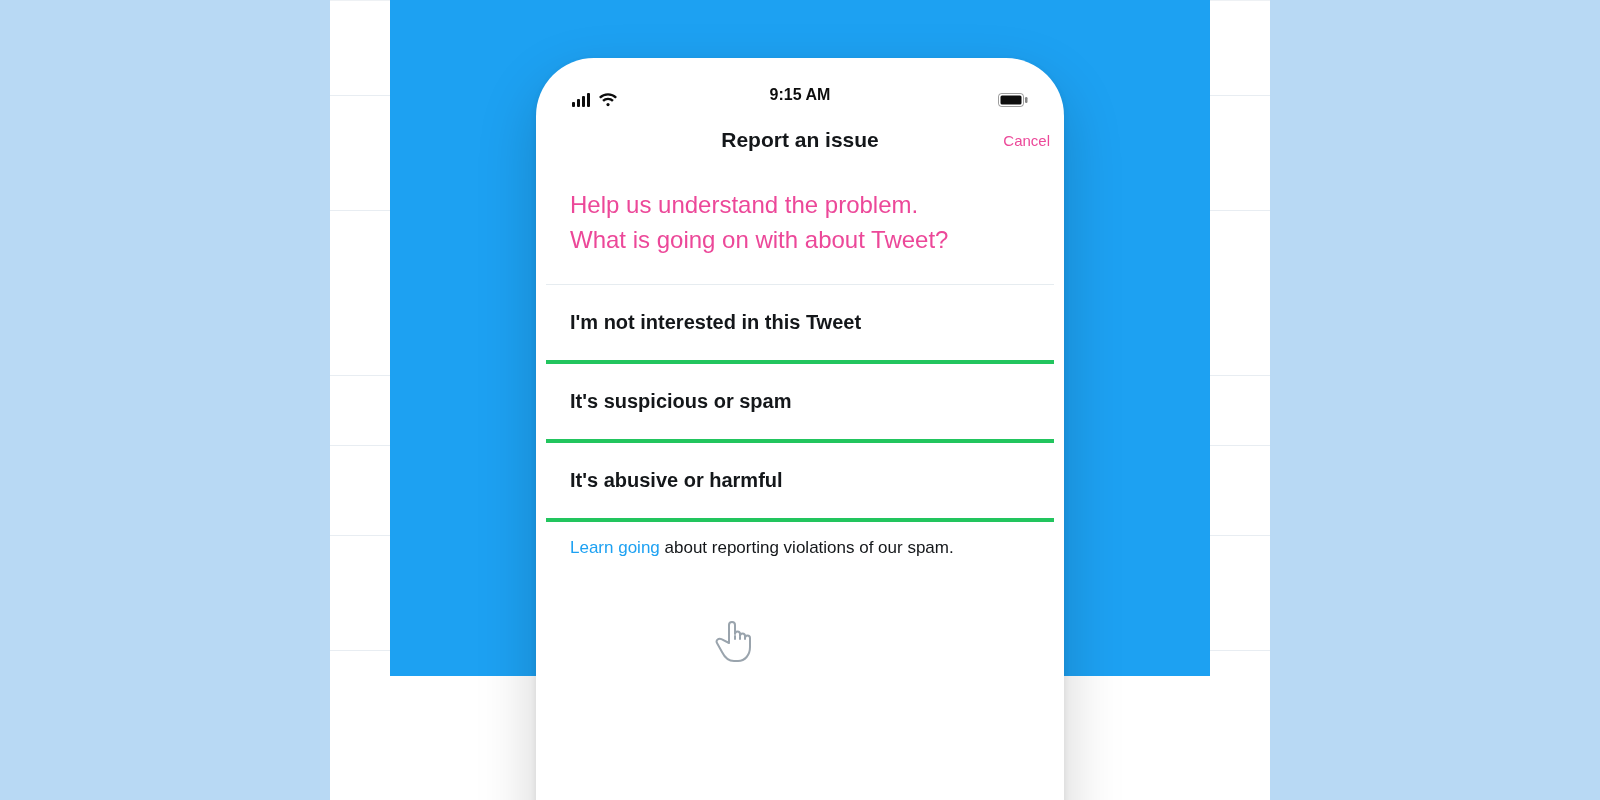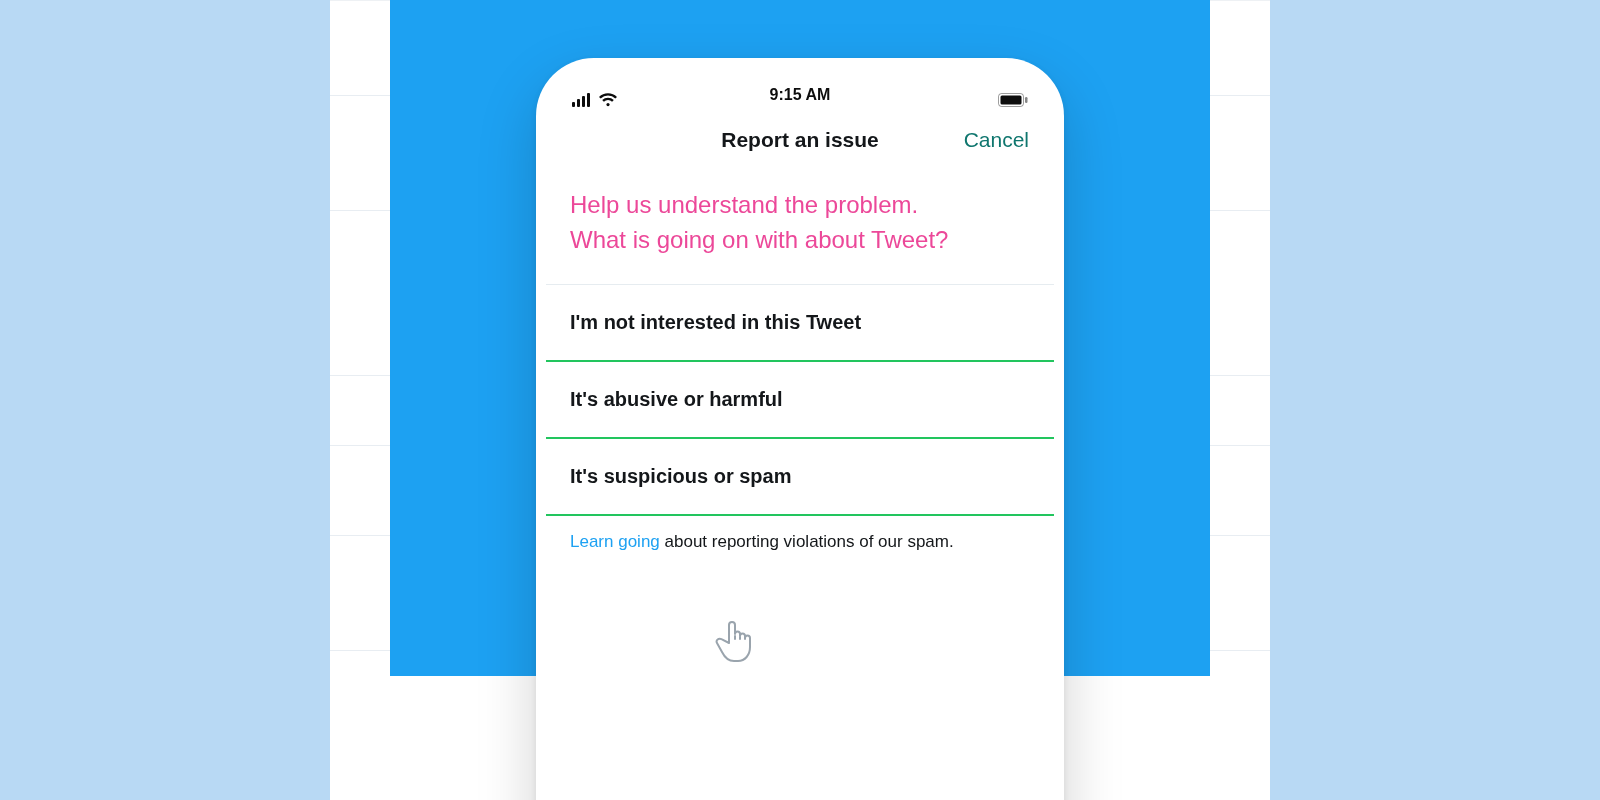--- a/index.html
+++ b/index.html
@@ -58,33 +58,33 @@
   .status-right { display:flex; align-items:center; gap:6px; }
   .signal-icon, .wifi-icon, .battery-icon { display:inline-flex; align-items:center; }
   .clock { position:absolute; left:0; right:0; text-align:center; top:18px; font-size:16px; font-weight:600;}
 
   
   .navbar {
     position:relative; height:56px; display:flex; align-items:center; justify-content:center;
     padding:0 20px;
   }
   .nav-title { font-size:21px; font-weight:800; color:#14171a;text-align:center; }
-  .nav-cancel { position:absolute; right:25px; font-size:21px; color:#0f766e; font-weight:400; }
+  .nav-cancel { position:absolute; right:4px; font-size:15px; color:#ec4899; font-weight:400; }
 
   
   .prompt {
     padding:20px 24px 26px 24px;
     color:#ec4899; font-size:24px; line-height:1.45; font-weight:400;
   }
 
   
   .options { border-top:1px solid #e6ecf0; }
   .option {
     padding:26px 24px;
-    border-bottom:2px solid #22c55e;
+    border-bottom:4px solid #22c55e;
     font-size:20px; font-weight:600; color:#14171a;
     cursor:pointer;
   }
 
   
   .learnmore {
     padding:16px 24px; font-size:17px; color:#14171a;
   }
   .learnmore a { color:#1da1f2; text-decoration:none; }
 
@@ -153,24 +153,24 @@
       <div class="prompt">
         <span>Help us understand the problem.</span><br>
         <span>What is going on with about Tweet?</span>
       </div>
 
       <div class="options">
         <div class="option">
           <span>I'm not interested in this Tweet</span>
         </div>
         <div class="option">
-          <span>It's abusive or harmful</span>
+          <span>It's suspicious or spam</span>
         </div>
         <div class="option">
-          <span>It's suspicious or spam</span>
+          <span>It's abusive or harmful</span>
         </div>
       </div>
 
       <div class="learnmore">
         <a>Learn going</a><span> about reporting violations of our spam.</span>
       </div>
 
     </div>
   </div>
 

